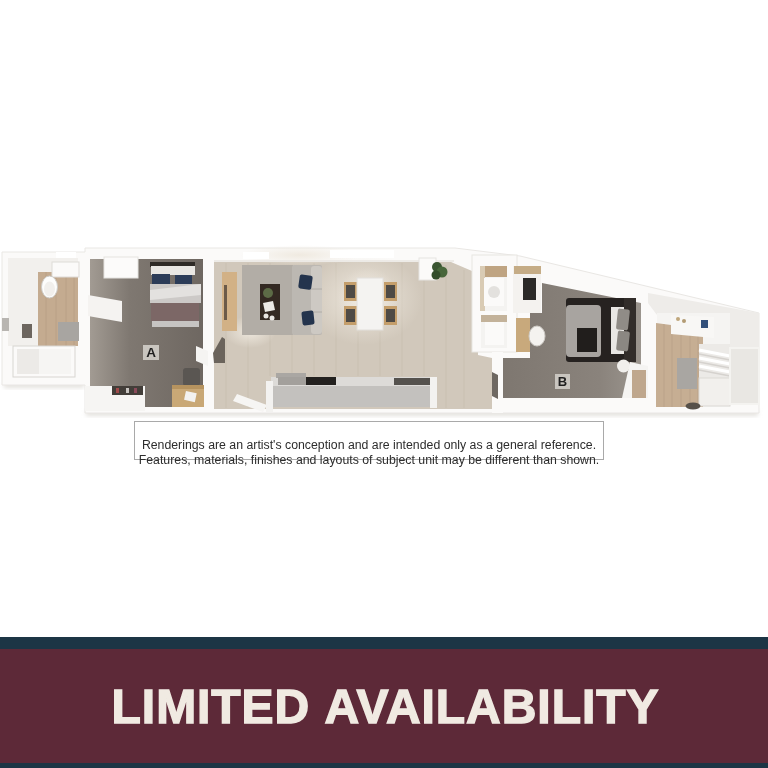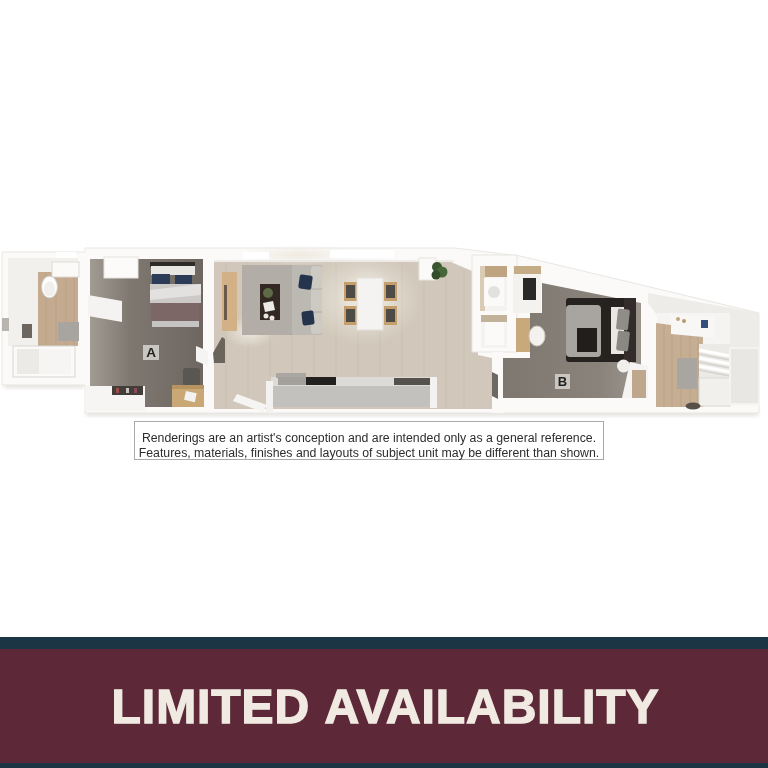--- a/index.html
+++ b/index.html
@@ -220,19 +220,19 @@
   <g stroke="#d5d2ce" stroke-width="1.5">
     <line x1="699" y1="354" x2="730" y2="360"></line>
     <line x1="699" y1="362" x2="730" y2="368"></line>
     <line x1="699" y1="370" x2="730" y2="376"></line>
   </g>
   <rect x="699" y="378" width="31" height="28" fill="#f2f0ed" stroke="#dcd9d5" stroke-width="1"></rect>
   <rect x="730" y="348" width="29" height="56" fill="#e9e7e3" stroke="#f4f3f0" stroke-width="2"></rect>
   <ellipse cx="693" cy="406" rx="7.5" ry="3.5" fill="#565049"></ellipse>
 </svg>
 <div id="disclaimer">
-    <span style="position:relative;top:5px;">Renderings are an artist's conception and are intended only as a general reference.<br>Features, materials, finishes and layouts of subject unit may be different than shown.</span>
+    <span style="position:relative;top:12px;">Renderings are an artist's conception and are intended only as a general reference.<br>Features, materials, finishes and layouts of subject unit may be different than shown.</span>
   </div>
 <div id="navy1"></div>
 <div id="maroon">
     <div id="bigtext" style="position:relative;left:1.5px;">LIMITED&nbsp;AVAILABILITY</div>
   </div>
 <div id="navy2"></div>
 
 </body></html>

